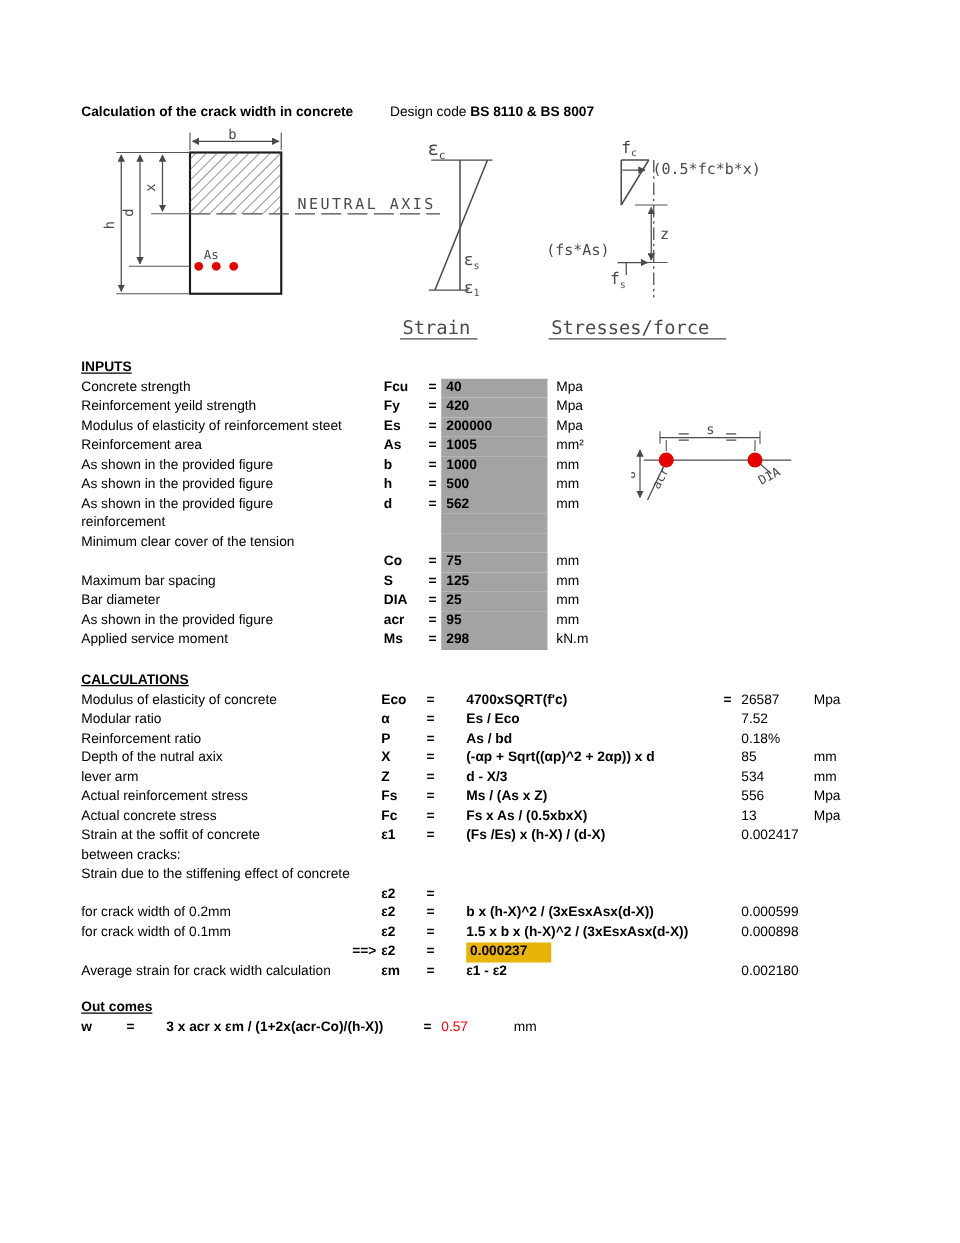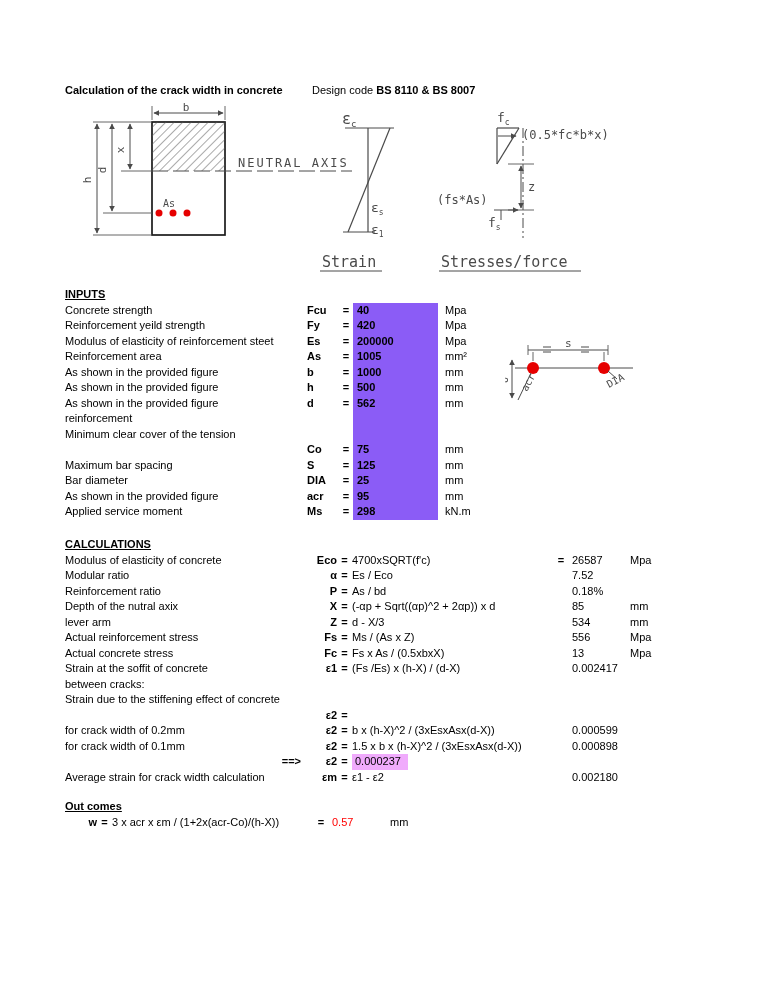--- a/index.html
+++ b/index.html
@@ -16,32 +16,32 @@
   .section { position:absolute; left:65px; }
   #inputs   { top:287px; }
   #calcs    { top:537px; }
   #outcomes { top:799px; }
   .heading { font-weight:bold; text-decoration:underline; line-height:15.5px; height:15.5px; }
 
   .irow, .crow { display:flex; line-height:15.5px; height:15.5px; white-space:nowrap; }
   .irow .lbl   { width:242px; }
   .irow .sym   { width:32px; font-weight:bold; }
   .irow .eq    { width:14px; text-align:center; font-weight:bold; }
-  .irow .val   { width:85px; font-weight:bold; padding-left:4px; background:#8b5cf6; }
+  .irow .val   { width:85px; font-weight:bold; padding-left:4px; background:#a3a3a3; }
   .irow .unit  { padding-left:7px; }
 
   .crow .lbl     { width:240px; }
-  .crow .sym     { width:32px; text-align:right; font-weight:bold; }
+  .crow .sym     { width:32px; font-weight:bold; }
   .crow .eq      { width:15px; text-align:center; font-weight:bold; }
-  .crow .formula { width:198px; font-weight:normal; }
+  .crow .formula { width:198px; font-weight:bold;margin-left:21px; }
   .crow .eq2     { width:22px; text-align:center; font-weight:bold; }
   .crow .result  { width:58px; font-weight:normal; }
   .crow .unit    { }
   .crow .arrowlbl { text-align:right; font-weight:bold; padding-right:4px; }
-  .hl { background:#f0abfc; display:inline-block; width:56px; padding-left:3px; }
+  .hl { background:#eab308; display:inline-block; width:68px; padding-left:3px; }
   .red { color:#ff0000; }
 
   svg.diag    { position:absolute; left:60px;  top:100px; }
   svg.spacing { position:absolute; left:505px; top:338px; }
   .cad { font-family:"DejaVu Sans Mono", monospace; fill:#4a4a4a; }
 </style>
 </head>
 <body>
 
 <div class="hdr">

